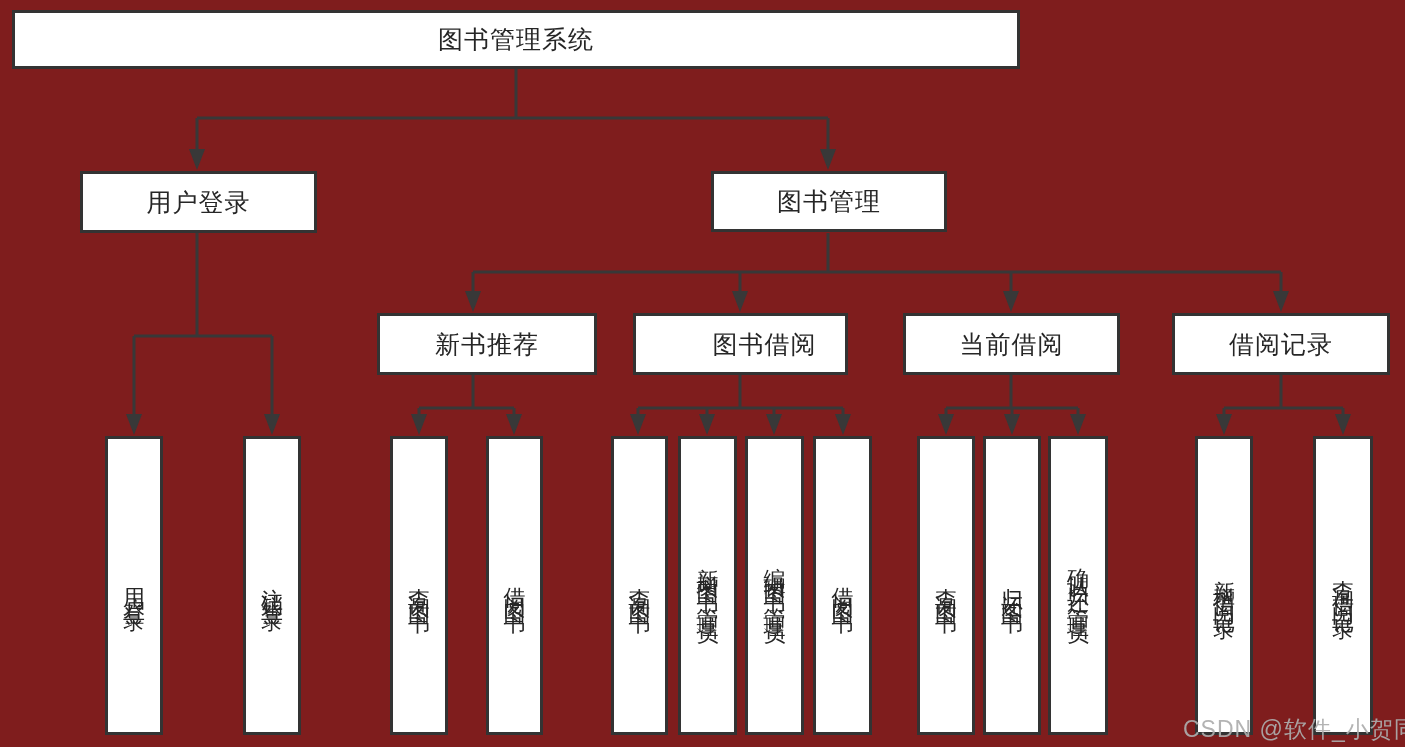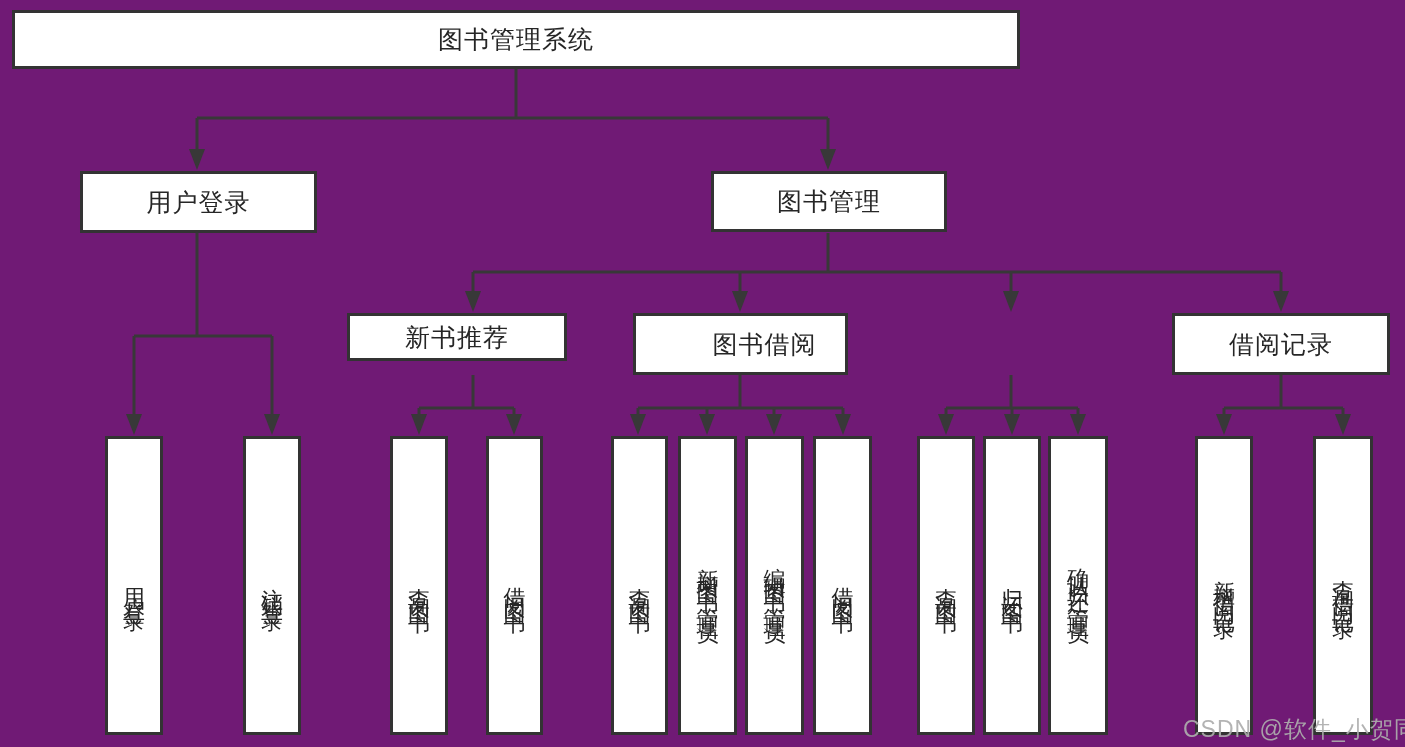--- a/index.html
+++ b/index.html
@@ -1,20 +1,20 @@
 <!DOCTYPE html>
 <html><head>
 <meta charset="utf-8">
 <style>
   html, body { margin: 0; padding: 0; background: #ffffff; }
   #canvas {
     position: relative;
     width: 1405px;
     height: 747px;
-    background: #701a75;
+    background: #7f1d1d;
     overflow: hidden;
     font-family: "Liberation Sans", "DejaVu Sans", sans-serif;
   }
   #connectors {
     position: absolute;
     left: 0; top: 0;
     width: 1405px; height: 747px;
   }
   .node {
     position: absolute;
@@ -92,22 +92,23 @@
       <polygon points="1216,414 1232,414 1224,435"></polygon>
       <polygon points="1335,414 1351,414 1343,435"></polygon>
     </g>
   </svg>
 
   <div class="node" style="left:12px; top:10px; width:1008px; height:59px;">图书管理系统</div>
 
   <div class="node" style="left:80px; top:171px; width:237px; height:62px;">用户登录</div>
   <div class="node" style="left:711px; top:171px; width:236px; height:61px;">图书管理</div>
 
-  <div class="node" style="left:347px; top:313px; width:220px; height:48px;">新书推荐</div>
+  <div class="node" style="left:377px; top:313px; width:220px; height:62px;">新书推荐</div>
   <div class="node" style="left:633px; top:313px; width:215px; height:62px;padding-left:48px;">图书借阅</div>
+  <div class="node" style="left:903px; top:313px; width:217px; height:62px;">当前借阅</div>
   <div class="node" style="left:1172px; top:313px; width:218px; height:62px;">借阅记录</div>
 
   <div class="node leaf" style="left:105px; top:436px; width:58px; height:299px;">用户登录</div>
   <div class="node leaf" style="left:243px; top:436px; width:58px; height:299px;">注销登录</div>
 
   <div class="node leaf" style="left:390px; top:436px; width:58px; height:299px;">查询图书</div>
   <div class="node leaf" style="left:486px; top:436px; width:57px; height:299px;">借阅图书</div>
 
   <div class="node leaf" style="left:611px; top:436px; width:57px; height:299px;">查询图书</div>
   <div class="node leaf" style="left:678px; top:436px; width:59px; height:299px;">新增图书（管理员）</div>

